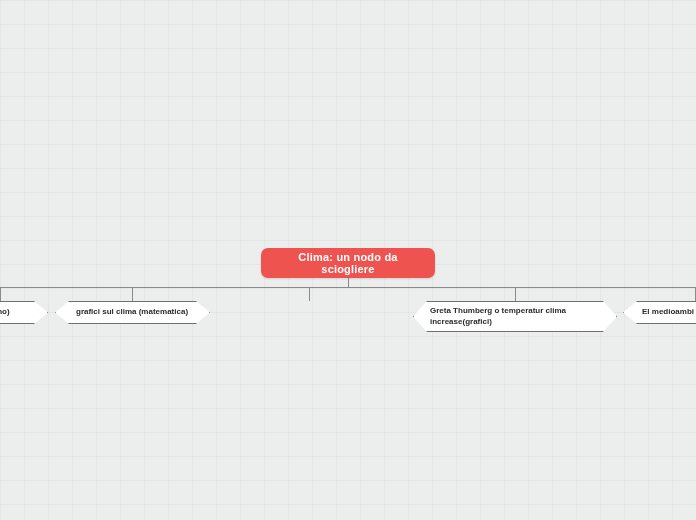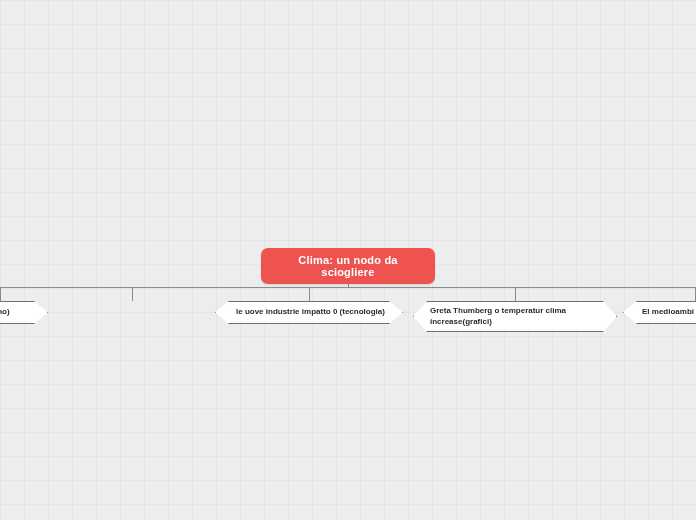--- a/index.html
+++ b/index.html
@@ -84,32 +84,32 @@
   <div class="connector v-line" style="left:348px; top:274px; height:13px;"></div>
 
   <div class="connector h-line" style="left:0px; top:287px; width:696px;"></div>
 
   <div class="connector v-line" style="left:0px; top:287px; height:14px;"></div>
   <div class="connector v-line" style="left:132px; top:287px; height:14px;"></div>
   <div class="connector v-line" style="left:309px; top:287px; height:14px;"></div>
   <div class="connector v-line" style="left:515px; top:287px; height:14px;"></div>
   <div class="connector v-line" style="left:695px; top:287px; height:14px;"></div>
 
-  <div class="root-node" style="left:261px; top:248px; width:174px; height:36px;">
+  <div class="root-node" style="left:261px; top:248px; width:174px; height:30px;">
     <span>Clima: un nodo da sciogliere</span>
   </div>
 
   <div class="child-node" style="left:-48px; top:301px; width:96px; height:23px;">
     <span class="label">italiano)</span>
   </div>
 
+  <div class="child-node" style="left:55px; top:301px; width:155px; height:23px; padding-left:20px;">
+    <span class="label">grafici sul clima (matematica)</span>
+  </div>
 
-  <div class="child-node" style="left:215px; top:301px; width:188px; height:23px; padding-left:20px;">
-    <span class="label">le uove industrie impatto 0 (tecnologia)</span>
-  </div>
 
   <div class="child-node two-line" style="left:413px; top:301px; width:204px; height:31px; padding-left:16px;">
     <span class="label">
       <span>Greta Thumberg o temperatur clima</span><br>
       <span>increase(grafici)</span>
     </span>
   </div>
 
   <div class="child-node" style="left:623px; top:301px; width:95px; height:23px; padding-left:18px;">
     <span class="label">El medioambi</span>

